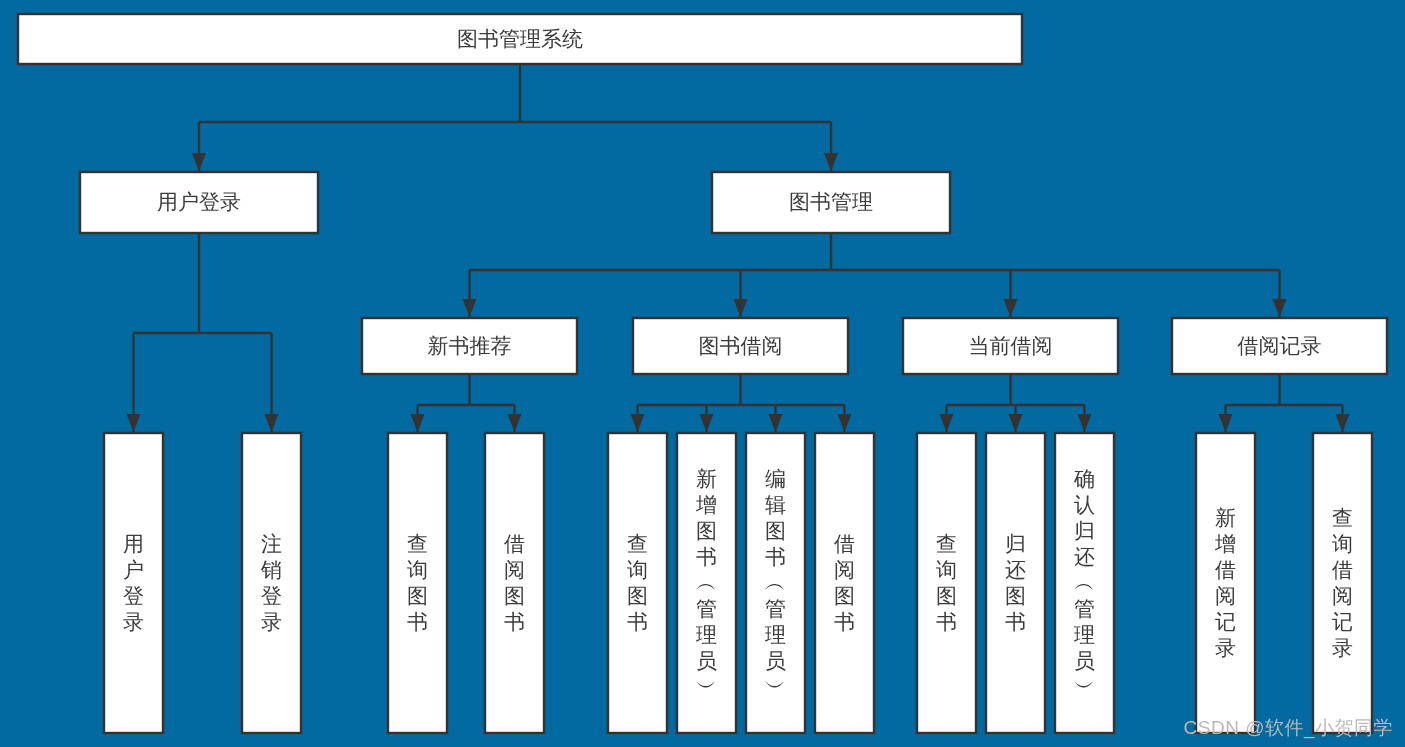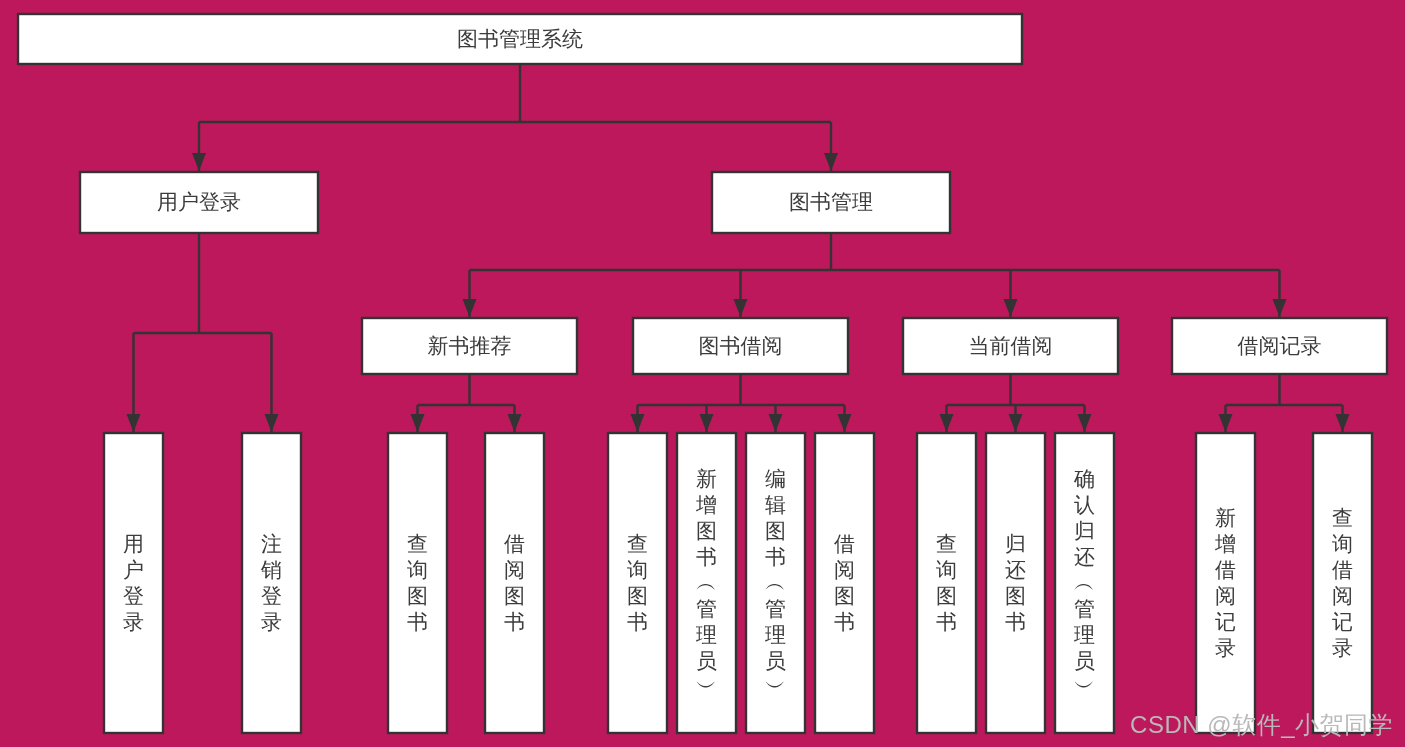--- a/index.html
+++ b/index.html
@@ -7,21 +7,21 @@
     padding: 0;
     background: #ffffff;
   }
   body {
     font-family: "Liberation Sans", "DejaVu Sans", sans-serif;
   }
   #diagram-root {
     position: relative;
     width: 1405px;
     height: 747px;
-    background: #be185d;
+    background: #0369a1;
     overflow: hidden;
   }
   svg.flow {
     position: absolute;
     top: 0;
     left: 0;
     width: 1405px;
     height: 747px;
   }
   .node-box {
@@ -50,21 +50,21 @@
     fill: #3c3c3c;
     font-family: "Liberation Sans", "DejaVu Sans", sans-serif;
     font-size: 21px;
     text-anchor: middle;
   }
   .watermark {
     position: absolute;
     right: 12px;
     bottom: 6px;
     font-family: "Liberation Sans", "DejaVu Sans", sans-serif;
-    font-size: 24px;
+    font-size: 19px;
     color: #b9b9b9;
     white-space: nowrap;
     letter-spacing: 0.5px;
   }
 </style>
 </head>
 <body>
 
 <div id="diagram-root">
 

